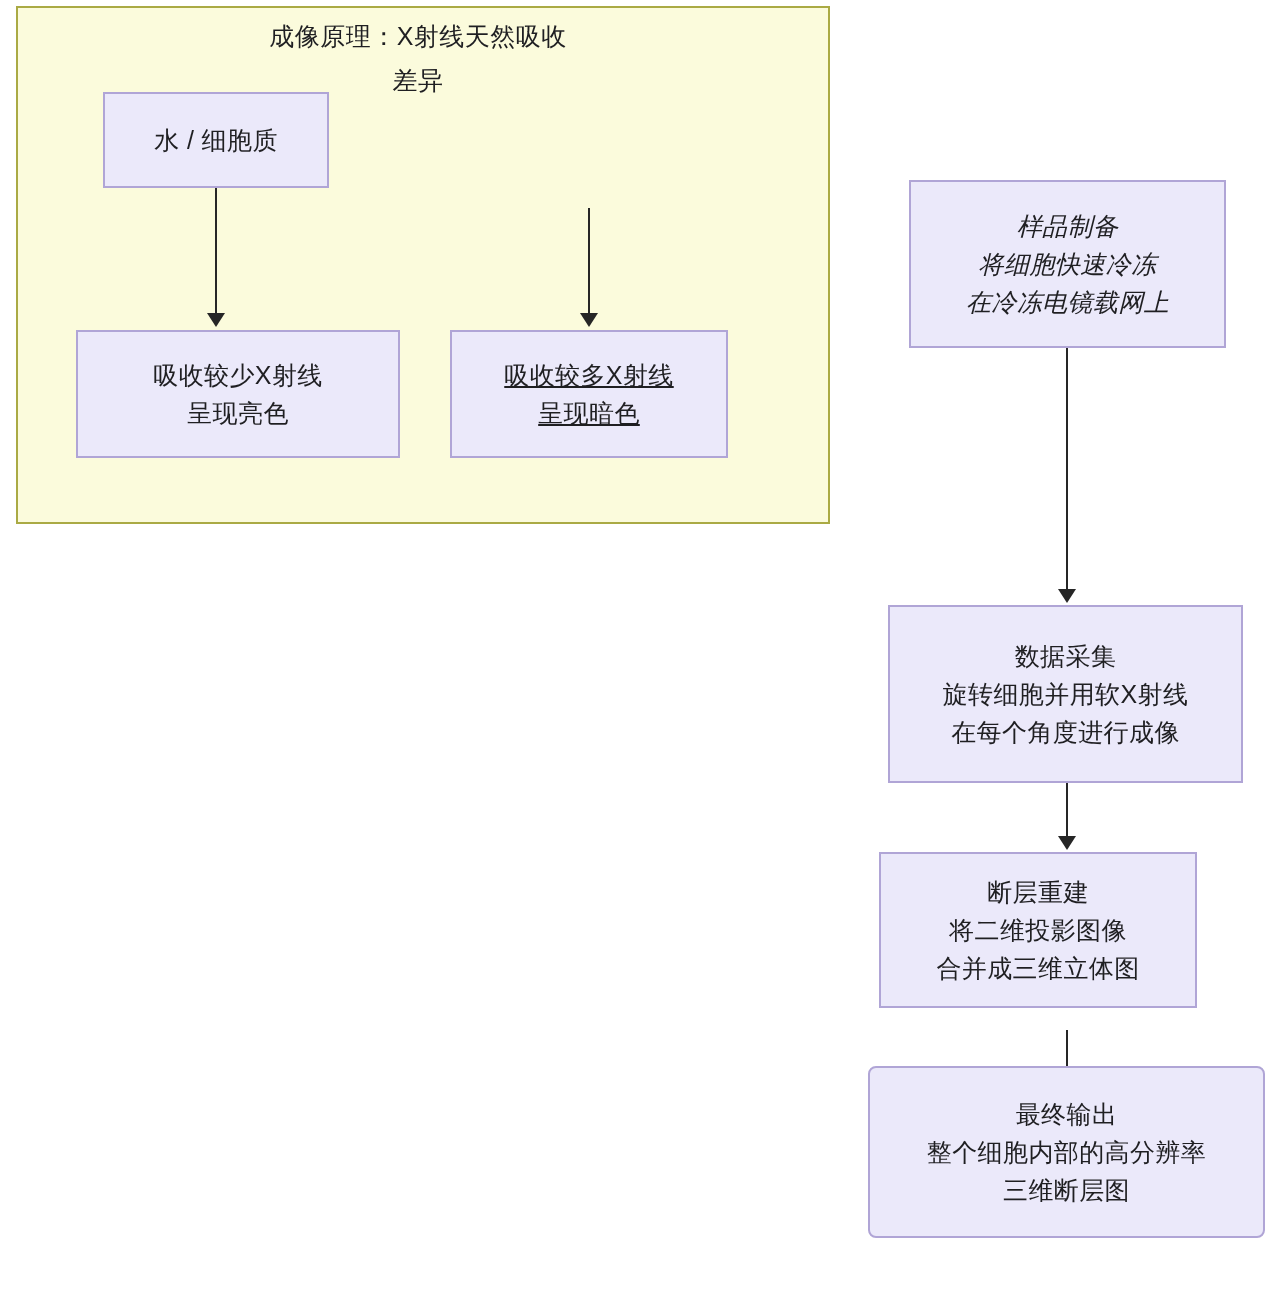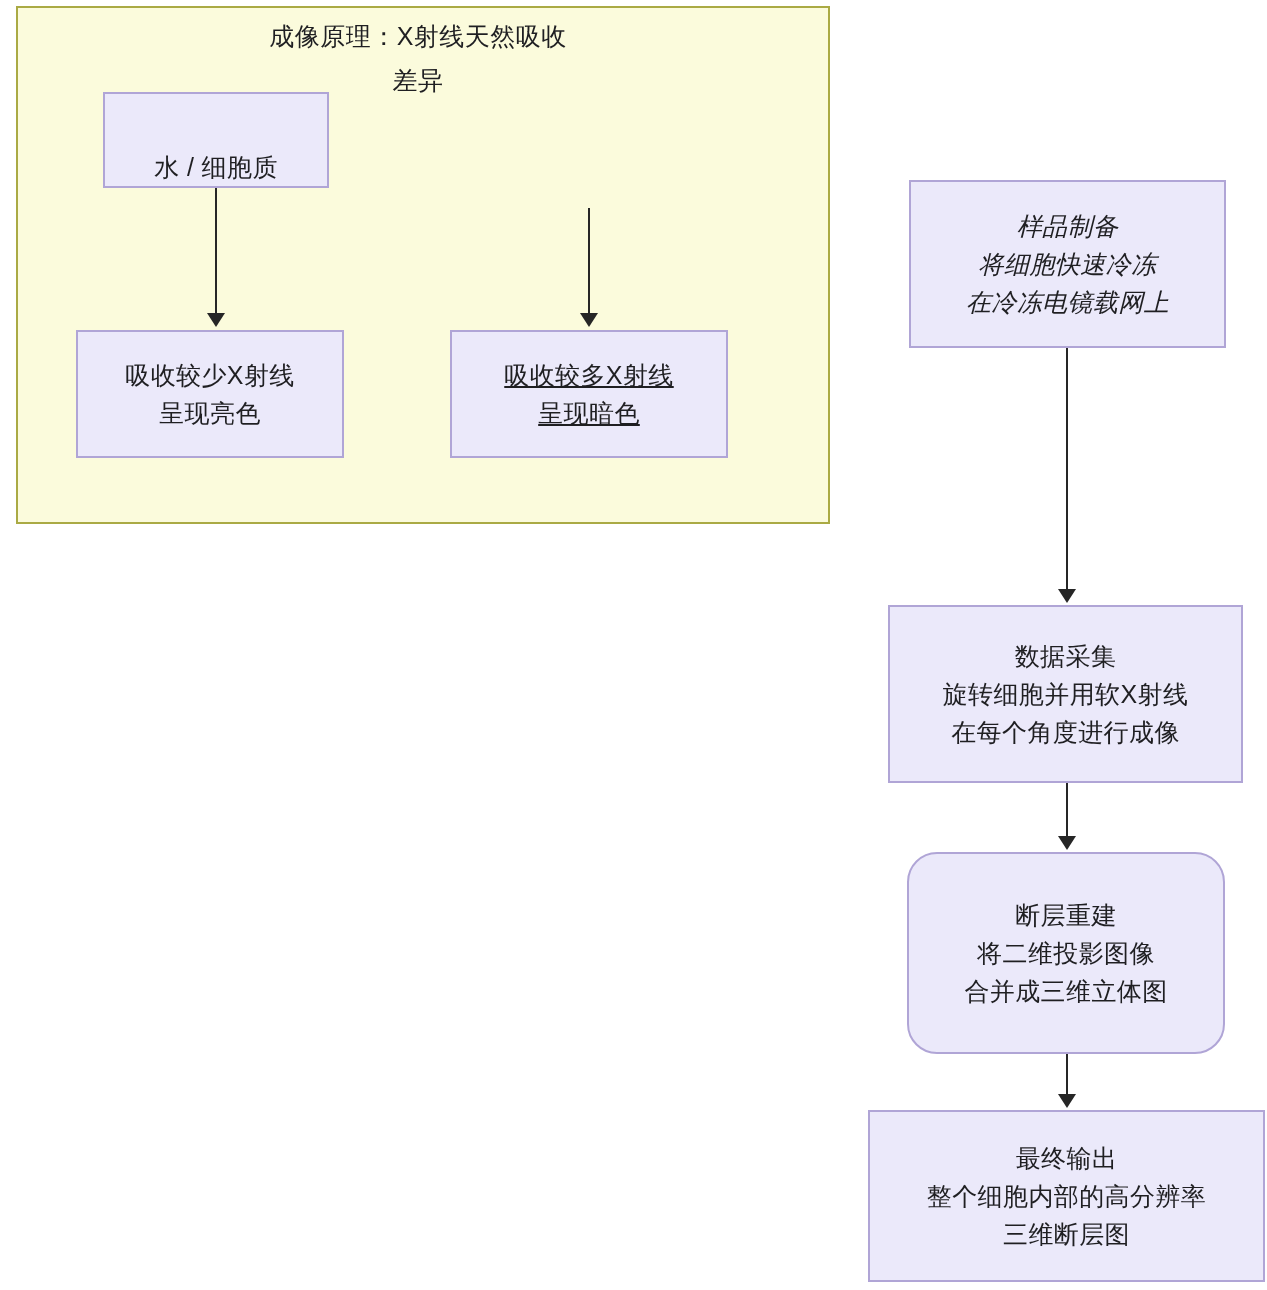--- a/index.html
+++ b/index.html
@@ -64,30 +64,30 @@
   .node .node-label {
     font-size: 25px;
     line-height: 38px;
     color: #1f1f22;
     white-space: pre-line;
     letter-spacing: 0.4px;
     padding: 0 10px;
   }
 
   
-  .n-water        { left: 95px;  top: 92px;   width: 226px; height: 96px; align-items: flex-end; }
+  .n-water        { left: 95px;  top: 92px;   width: 226px; height: 96px; }
   .n-carbon       { left: 401px; top: 78px;   width: 362px; height: 130px; }
-  .n-less-absorb  { left: 68px;  top: 330px;  width: 268px; height: 128px; align-items: center; }
+  .n-less-absorb  { left: 68px;  top: 330px;  width: 324px; height: 128px; align-items: center; }
   .n-more-absorb  { left: 442px; top: 330px;  width: 278px; height: 128px; text-decoration: underline; }
 
   
   .n-prep         { left: 901px; top: 180px;  width: 317px; height: 168px; font-style: italic; }
   .n-acquire      { left: 880px; top: 605px;  width: 355px; height: 178px; align-items: center; }
-  .n-reconstruct  { left: 899px; top: 852px;  width: 318px; height: 202px; border-radius: 30px; }
-  .n-output       { left: 860px; top: 1110px; width: 397px; height: 172px; }
+  .n-reconstruct  { left: 871px; top: 852px;  width: 318px; height: 156px; }
+  .n-output       { left: 860px; top: 1066px; width: 397px; height: 172px; border-radius: 8px; }
 
   
   .edge {
     position: absolute;
     width: 2px;
     background: #262626;
   }
   .arrowhead {
     position: absolute;
     width: 0;

